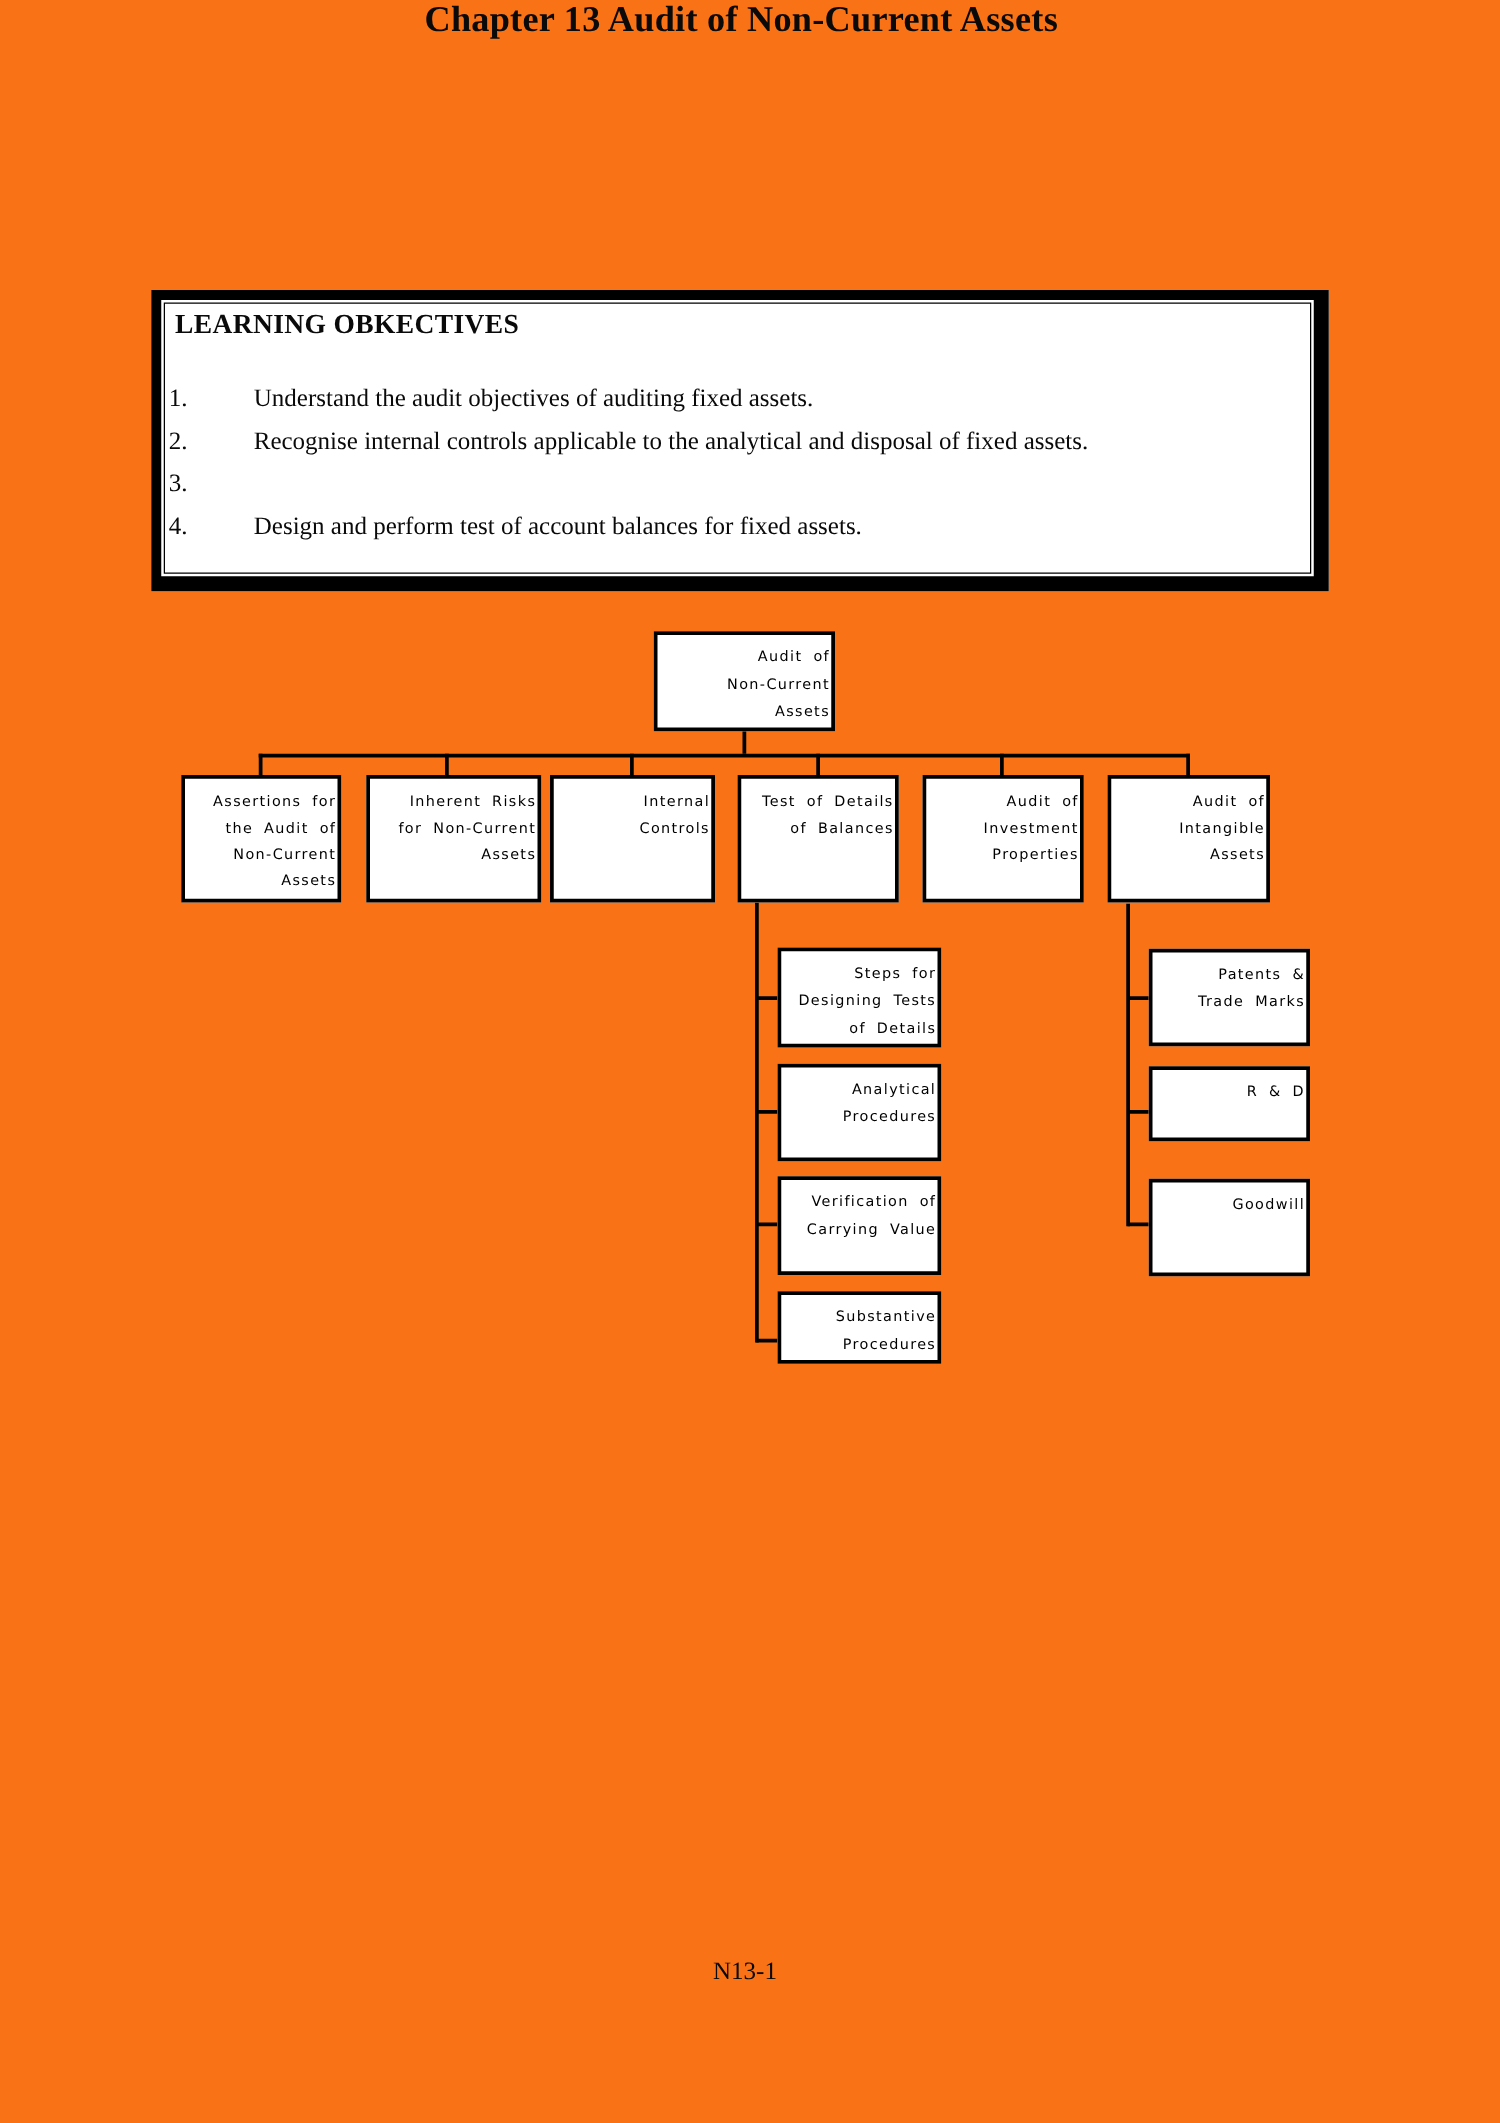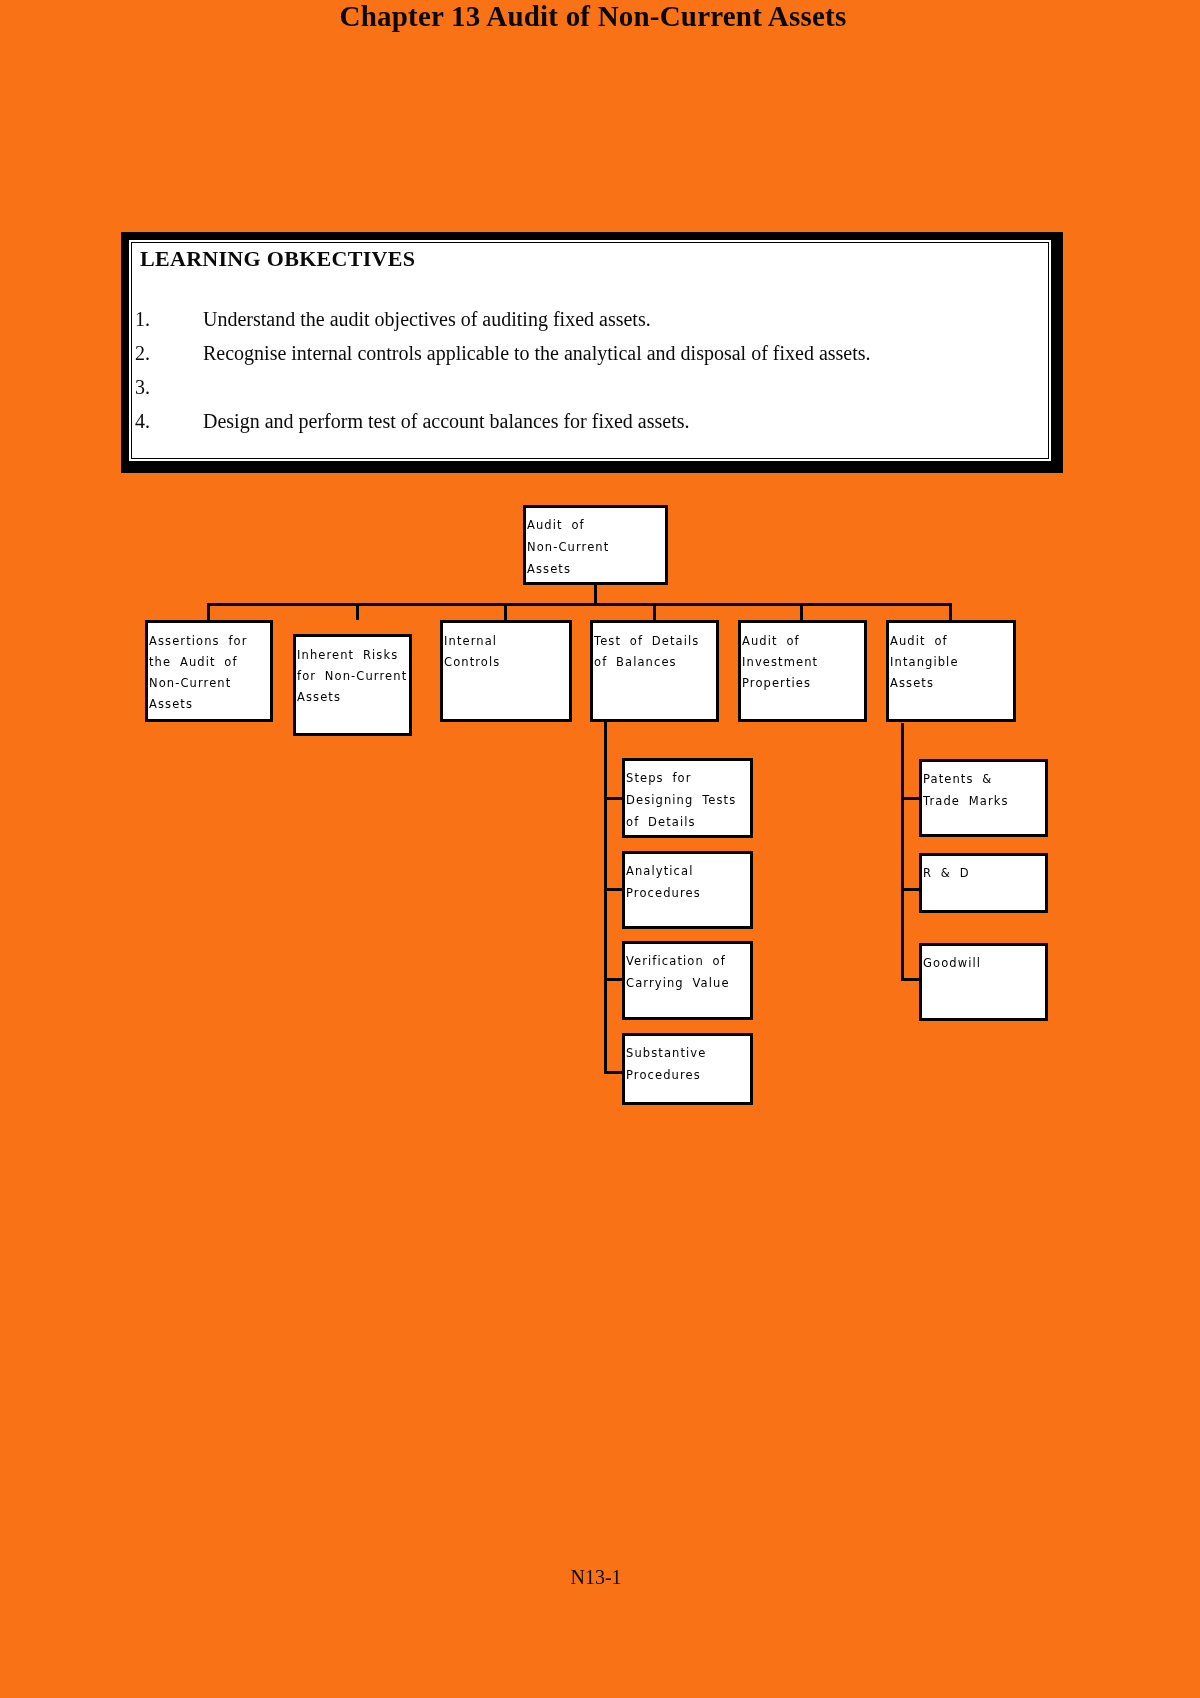--- a/index.html
+++ b/index.html
@@ -30,35 +30,35 @@
   .lo-item .txt  { position:absolute; left:71px; white-space:nowrap; }
   .lo-item-0 { top:64px; }
   .lo-item-1 { top:98px; }
   .lo-item-2 { top:132px; }
   .lo-item-3 { top:166px; }
   
   .node {
     position:absolute; box-sizing:border-box; border:3px solid #000; background:#fff;
     font-family:"DejaVu Sans", sans-serif; font-size:11.5px; color:#000;
     letter-spacing:1.1px; word-spacing:4px; line-height:21px;
-    text-align:left; white-space:pre-line; padding:8px 1px 0 1px;
+    text-align:right; white-space:pre-line; padding:8px 1px 0 1px;
   }
   .node-root { left:523px; top:505px; width:145px; height:80px; line-height:22px; padding-top:6px; }
   .lvl2 { top:620px; height:102px; }
   .n-assertions   { left:145px; width:128px; }
-  .n-inherent     { left:293px; width:119px;margin-top:14px; }
+  .n-inherent     { left:293px; width:140px; }
   .n-internal     { left:440px; width:132px; }
   .n-testdetails  { left:590px; width:129px; }
   .n-investment   { left:738px; width:129px; }
   .n-intangible   { left:886px; width:130px; }
   .midchild { left:622px; width:131px; line-height:22px; padding-top:6px; }
   .n-steps        { top:758px; height:80px; }
   .n-analytical   { top:851px; height:78px; }
   .n-verification { top:941px; height:79px; }
-  .n-substantive  { top:1033px; height:72px; }
+  .n-substantive  { top:1033px; height:58px; }
   .rightchild { left:919px; width:129px; line-height:22px; padding-top:6px; }
   .n-patents  { top:759px; height:78px; }
   .n-rd       { top:853px; height:60px; }
   .n-goodwill { top:943px; height:78px; }
   
   .line { position:absolute; background:#000; }
   .l-root-stub { left:594px; top:585px; width:3px; height:18px; }
   .l-hmain     { left:207px; top:603px; width:745px; height:3px; }
   .l-drop      { top:603px; width:3px; height:17px; }
   .l-d1 { left:207px; } .l-d2 { left:356px; } .l-d3 { left:504px; }

